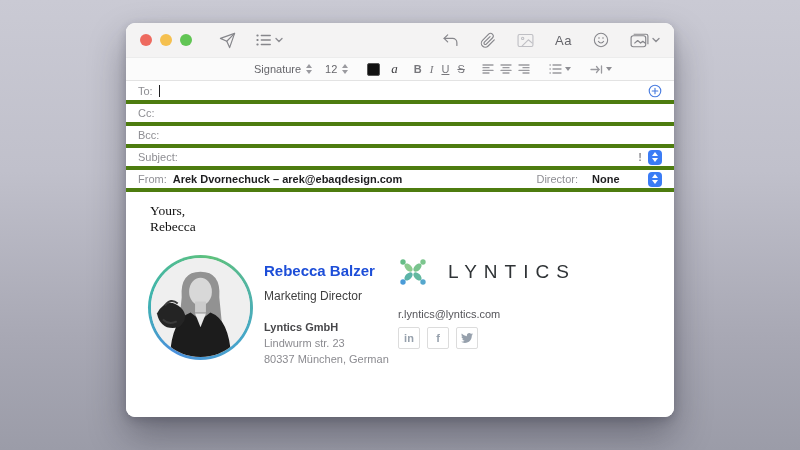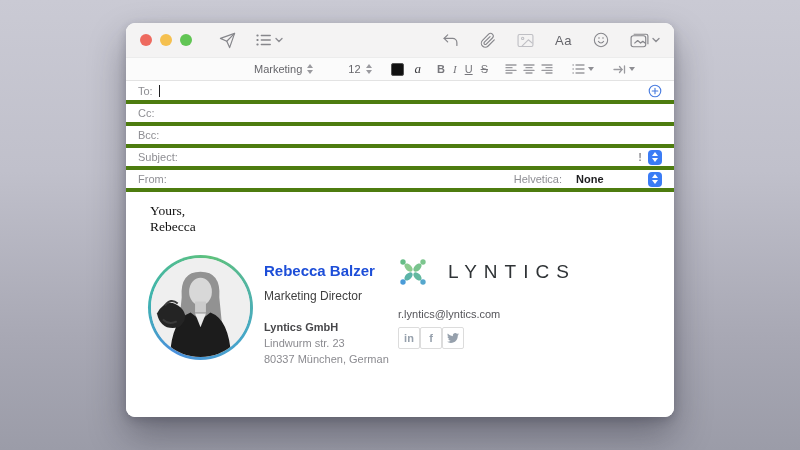--- a/index.html
+++ b/index.html
@@ -47,21 +47,21 @@
   .fieldrow.first { height:23px; }
   .f-value { color:#1e1e20; margin-left:6px; font-weight:bold; }
   .cursor { width:1px; height:12px; background:#1e1e20; margin-left:6px; }
   .row-right { margin-left:auto; display:flex; align-items:center; }
   .plus-btn { color:#4a7de0; display:flex; align-items:center; }
   .stepper { width:14px; height:15px; background:#3b7cf5; border-radius:4px; display:flex;
              flex-direction:column; align-items:center; justify-content:center; gap:2px; }
   .stepper .w-up   { width:0; height:0; border-left:3px solid transparent; border-right:3px solid transparent; border-bottom:4px solid #fff; }
   .stepper .w-down { width:0; height:0; border-left:3px solid transparent; border-right:3px solid transparent; border-top:4px solid #fff; }
   .priority { color:#8e8e93; font-weight:bold; margin-right:6px; font-size:11px; }
-  .sig-select-value { color:#1e1e20; font-weight:bold; margin:0 0 0 14px; width:72px; }
+  .sig-select-value { color:#1e1e20; font-weight:bold; margin:0 0 0 14px; width:56px; }
 
   
   .mailbody { position:relative; flex:1; background:#ffffff; }
   .msg { position:absolute; left:24px; top:11px; font-family:"Liberation Serif", serif;
          font-size:13.5px; line-height:16px; color:#101010; }
 
   .sigcard { position:absolute; left:22px; top:63px; display:flex; }
   .avatar-ring { flex:none; width:105px; height:105px; border-radius:50%; padding:3px;
                  background:conic-gradient(from 210deg,#4a90dc,#3fb4ae 20%,#5ec17c 45%,#46a8c6 75%,#4a90dc); }
   .avatar { width:100%; height:100%; border-radius:50%; overflow:hidden; background:#ededed; }
@@ -71,21 +71,21 @@
   .sig-name { font-size:15px; font-weight:bold; color:#1d4ed8; }
   .sig-title { font-size:12px; color:#404040; margin-top:10px; }
   .sig-company { font-size:11px; font-weight:bold; color:#47474a; margin-top:18px; }
   .sig-addr { font-size:11px; color:#8b8b90; margin-top:4px; }
 
   .sig-right { margin-left:7px; padding-top:2px; }
   .logo-row { display:flex; align-items:center; }
   .logo-mark { flex:none; display:flex; }
   .logo-text { font-size:19px; letter-spacing:7px; color:#2f3336; margin-left:20px; font-weight:500; }
   .sig-email { font-size:11px; color:#55555a; margin-top:21px; }
-  .social-row { display:flex; margin-top:7px; }
+  .social-row { display:flex; gap:7px; margin-top:7px; }
   .social { width:22px; height:22px; border:1px solid #dcdcdc; border-radius:2px; background:#fff;
             display:flex; align-items:center; justify-content:center; color:#96a0ac;
             font-size:11px; font-weight:bold; }
 </style>
 </head>
 <body>
 
 <div class="stage">
   <div class="window">
 
@@ -152,27 +152,27 @@
             <svg width="8" height="6" viewBox="0 0 8 6" fill="none" stroke="#8e8e93" stroke-width="1.4" stroke-linecap="round">
                 <path d="M1 1.5 4 4.5 7 1.5"></path>
               </svg>
           </span>
         </div>
       </div>
     </div>
 
     <div class="formatbar">
       <div class="ctl">
-        <span>Marketing</span>
+        <span>Signature</span>
         <span class="mini-stepper">
             <span class="tri-up"></span>
             <span class="tri-down"></span>
           </span>
       </div>
-      <div class="ctl" style="margin-left:24px">
+      <div class="ctl" style="margin-left:2px">
         <span>12</span>
         <span class="mini-stepper">
             <span class="tri-up"></span>
             <span class="tri-down"></span>
           </span>
       </div>
       <div class="swatch" style="margin-left:8px"></div>
       <div class="color-a">a</div>
       <div class="fmt-group" style="margin-left:5px">
         <span class="style-b">B</span>
@@ -242,22 +242,23 @@
         <span class="priority">!</span>
         <span class="stepper">
             <span class="w-up"></span>
             <span class="w-down"></span>
           </span>
       </span>
     </div>
 
     <div class="fieldrow">
       <span>From:</span>
+      <span class="f-value">Arek Dvornechuck – arek@ebaqdesign.com</span>
       <span class="row-right">
-        <span>Helvetica:</span>
+        <span>Director:</span>
         <span class="sig-select-value">None</span>
         <span class="stepper">
             <span class="w-up"></span>
             <span class="w-down"></span>
           </span>
       </span>
     </div>
 
     <div class="mailbody">
       <div class="msg">

